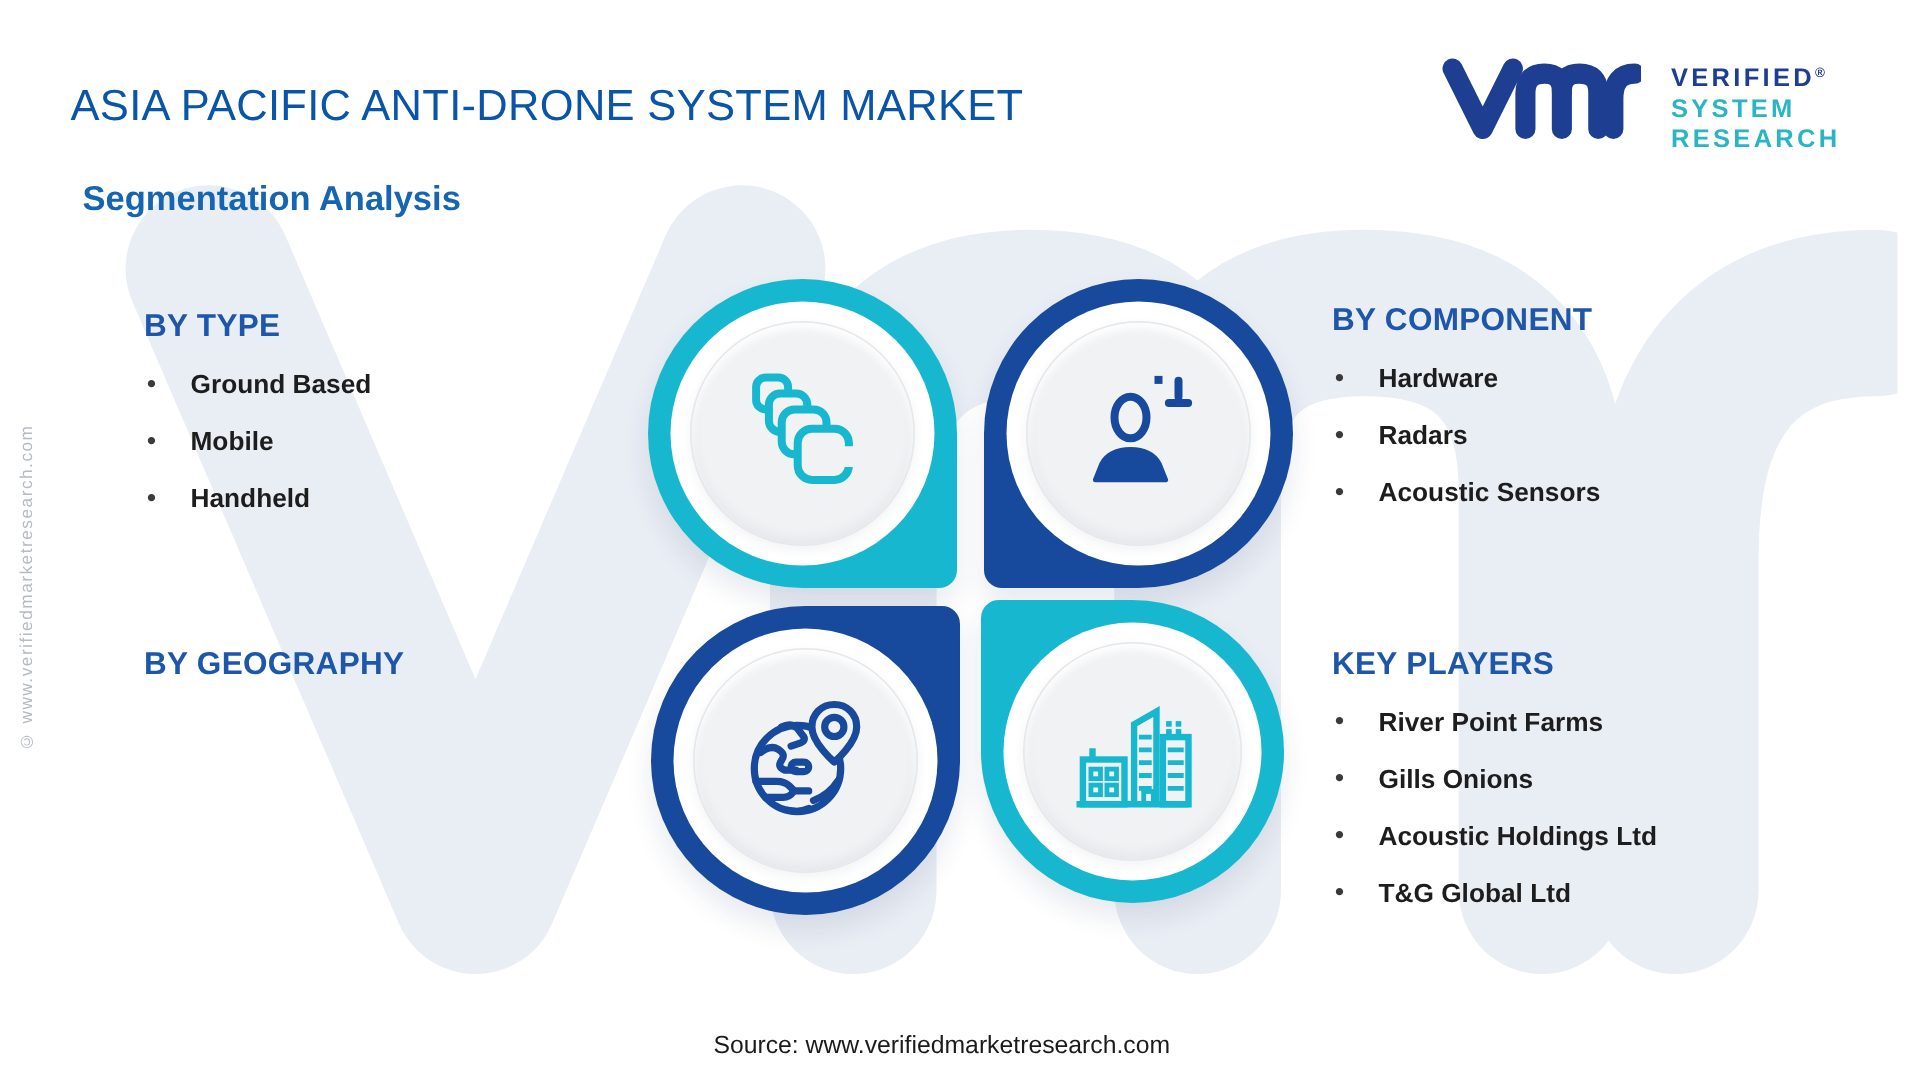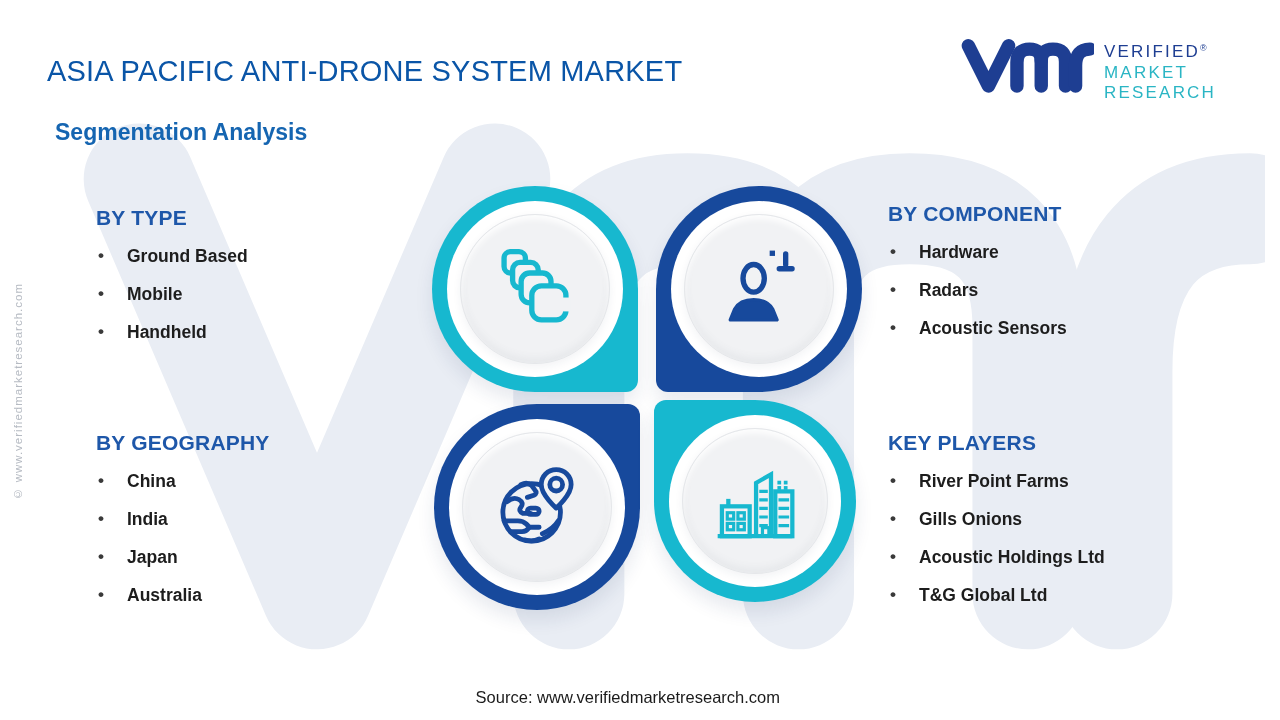--- a/index.html
+++ b/index.html
@@ -12,21 +12,21 @@
   
   .watermark{position:absolute;left:80px;top:105px;width:1185px;height:585px;z-index:0;}
   .watermark path{fill:none;stroke:#e9edf4;stroke-width:15;stroke-linecap:round;stroke-linejoin:round;}
   
   .title{position:absolute;left:47px;top:36px;z-index:2;font-size:29px;font-weight:normal;color:#0a55a7;letter-spacing:.2px;}
   .subtitle{position:absolute;left:55px;top:119px;z-index:2;font-size:23px;font-weight:bold;color:#1565b1;}
   
   .logo{position:absolute;left:960px;top:32px;z-index:2;display:flex;align-items:flex-start;}
   .logo-mark{width:134px;height:66px;}
   .logo-mark path{fill:none;stroke:#1e3e92;stroke-width:16;stroke-linecap:round;stroke-linejoin:round;}
-  .logo-text{margin-left:10px;line-height:20.5px;font-size:17px;font-weight:normal;letter-spacing:2.2px;padding-top:6px;}
+  .logo-text{margin-left:20px;line-height:20.5px;font-size:17px;font-weight:bold;letter-spacing:2.2px;padding-top:6px;}
   .logo-text .navy{color:#1e3e92;}
   .logo-text .teal{color:#2ab5c4;}
   .logo-text sup{font-size:9px;letter-spacing:0;vertical-align:6px;}
   
   .section{position:absolute;z-index:2;width:330px;}
   .section h2{margin:0 0 17px 0;font-size:21px;font-weight:bold;color:#1e57a9;letter-spacing:.2px;}
   .section ul{margin:0;padding:0;list-style:none;font-weight:bold;}
   .section li{position:relative;margin:0 0 20px 0;padding-left:31px;font-size:17.5px;color:#1d1d1d;line-height:18px;}
   .section li::before{content:"\2022";position:absolute;left:2px;top:0;color:#3a3a3a;font-size:17px;}
   #sec-type{left:96px;top:206px;}
@@ -69,21 +69,21 @@
 
 <div class="logo">
   <svg class="logo-mark" viewBox="0 0 160 74" aria-hidden="true">
     <path d="M10,14 L34,62 L58,14"></path>
     <path d="M68,62 V34 q0,-16 15,-16 q14,0 14,14 v30"></path>
     <path d="M97,32 q0,-14 14,-14 q15,0 15,15 v29"></path>
     <path d="M138,62 V38 q0,-20 17,-20"></path>
   </svg>
   <div class="logo-text">
     <div class="navy"><span>VERIFIED</span><sup>®</sup></div>
-    <div class="teal">MARKET</div>
+    <div class="teal">SYSTEM</div>
     <div class="teal">RESEARCH</div>
   </div>
 </div>
 
 <div class="section" id="sec-type">
   <h2>BY TYPE</h2>
   <ul>
       <li>Ground Based</li>
       <li>Mobile</li>
       <li>Handheld</li>
@@ -92,26 +92,20 @@
 <div class="section" id="sec-component">
   <h2>BY COMPONENT</h2>
   <ul>
       <li>Hardware</li>
       <li>Radars</li>
       <li>Acoustic Sensors</li>
     </ul>
 </div>
 <div class="section" id="sec-geography">
   <h2>BY GEOGRAPHY</h2>
-  <ul>
-      <li>China</li>
-      <li>India</li>
-      <li>Japan</li>
-      <li>Australia</li>
-    </ul>
 </div>
 <div class="section" id="sec-keyplayers">
   <h2>KEY PLAYERS</h2>
   <ul>
       <li>River Point Farms</li>
       <li>Gills Onions</li>
       <li>Acoustic Holdings Ltd</li>
       <li>T&amp;G Global Ltd</li>
     </ul>
 </div>

